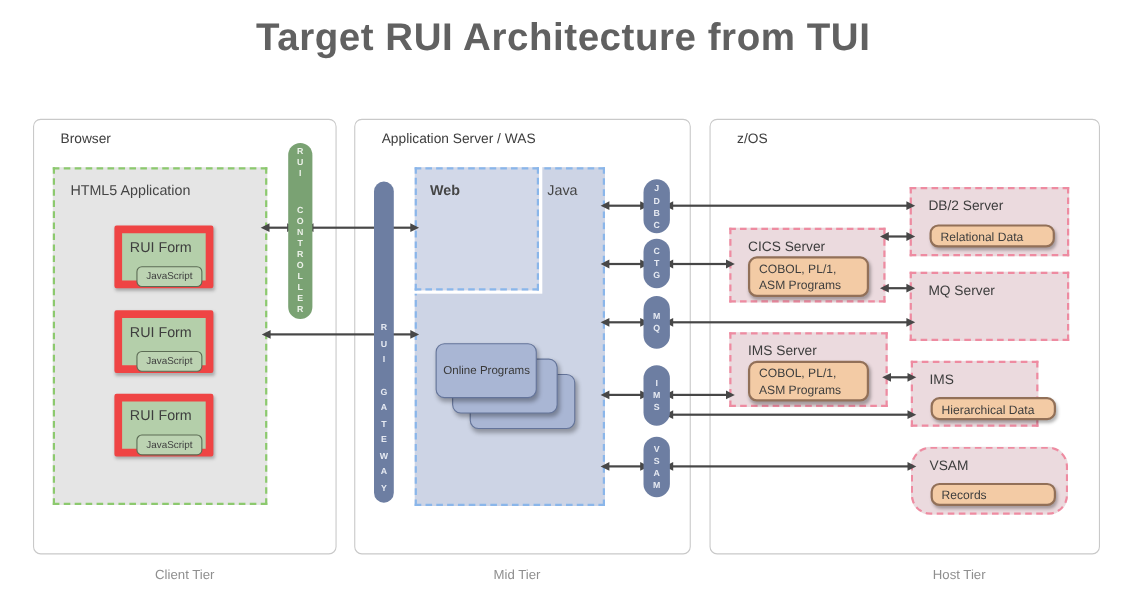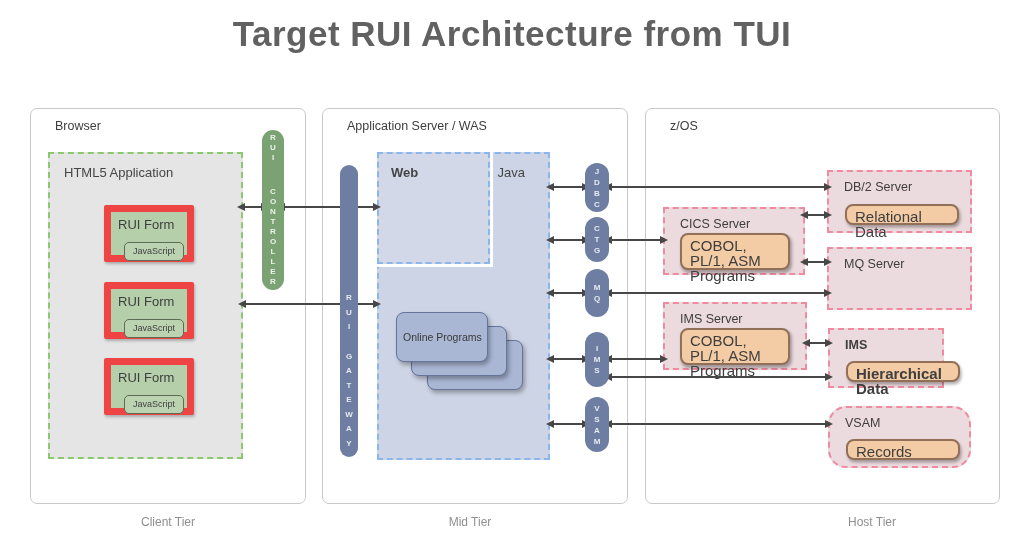--- a/index.html
+++ b/index.html
@@ -54,21 +54,21 @@
             border:1.5px solid #64749a; border-radius:8px;
             box-shadow:2px 3px 4px rgba(0,0,0,0.3); z-index:2; }
   .opcard.front { width:92px; z-index:3; }
   .opcard .oplabel { position:absolute; left:6px; top:18px; font-size:10.5px; color:#3a3a3a; }
 
   
   .pinkbox { position:absolute; background:#ebdade; border:2px dashed #ee8ba1; z-index:1; }
   .pinkbox .pinklabel { position:absolute; left:15px; top:8px; font-size:12.5px; color:#3e3e3e; }
   .orangebox { position:absolute; background:#f3cba5; border:2px solid #927058; border-radius:8px;
                box-shadow:1.5px 2.5px 3px rgba(0,0,0,0.3);
-               font-size:15px; color:#3e3e3e; padding:3px 8px; line-height:15px; }
+               font-size:11px; color:#3e3e3e; padding:3px 8px; line-height:15px; }
 
   
   .arr { position:absolute; height:2px; background:#474747; z-index:3; }
   .arr.al::before { content:""; position:absolute; left:-7px; top:-3px;
       border-top:4px solid transparent; border-bottom:4px solid transparent;
       border-right:8px solid #474747; }
   .arr.ar::after { content:""; position:absolute; right:-7px; top:-3px;
       border-top:4px solid transparent; border-bottom:4px solid transparent;
       border-left:8px solid #474747; }
 </style>
@@ -189,21 +189,21 @@
 
   <div class="pinkbox" style="left:827px; top:170px; width:145px; height:63px;">
     <div class="pinklabel">DB/2 Server</div>
     <div class="orangebox" style="left:16px; top:32px; width:114px; height:21px;">Relational Data</div>
   </div>
 
   <div class="pinkbox" style="left:827px; top:247px; width:145px; height:63px;">
     <div class="pinklabel">MQ Server</div>
   </div>
 
-  <div class="pinkbox" style="left:828px; top:328px; width:116px; height:60px;font-weight:bold;">
+  <div class="pinkbox" style="left:828px; top:328px; width:116px; height:60px;">
     <div class="pinklabel">IMS</div>
     <div class="orangebox" style="left:16px; top:31px; width:114px; height:21px;">Hierarchical Data</div>
   </div>
 
   <div class="pinkbox" style="left:828px; top:406px; width:143px; height:62px;border-radius:18px;">
     <div class="pinklabel">VSAM</div>
     <div class="orangebox" style="left:16px; top:31px; width:114px; height:21px;">Records</div>
   </div>
 
   <div class="arr al ar" style="left:244px; top:206px; width:18px;"></div>

